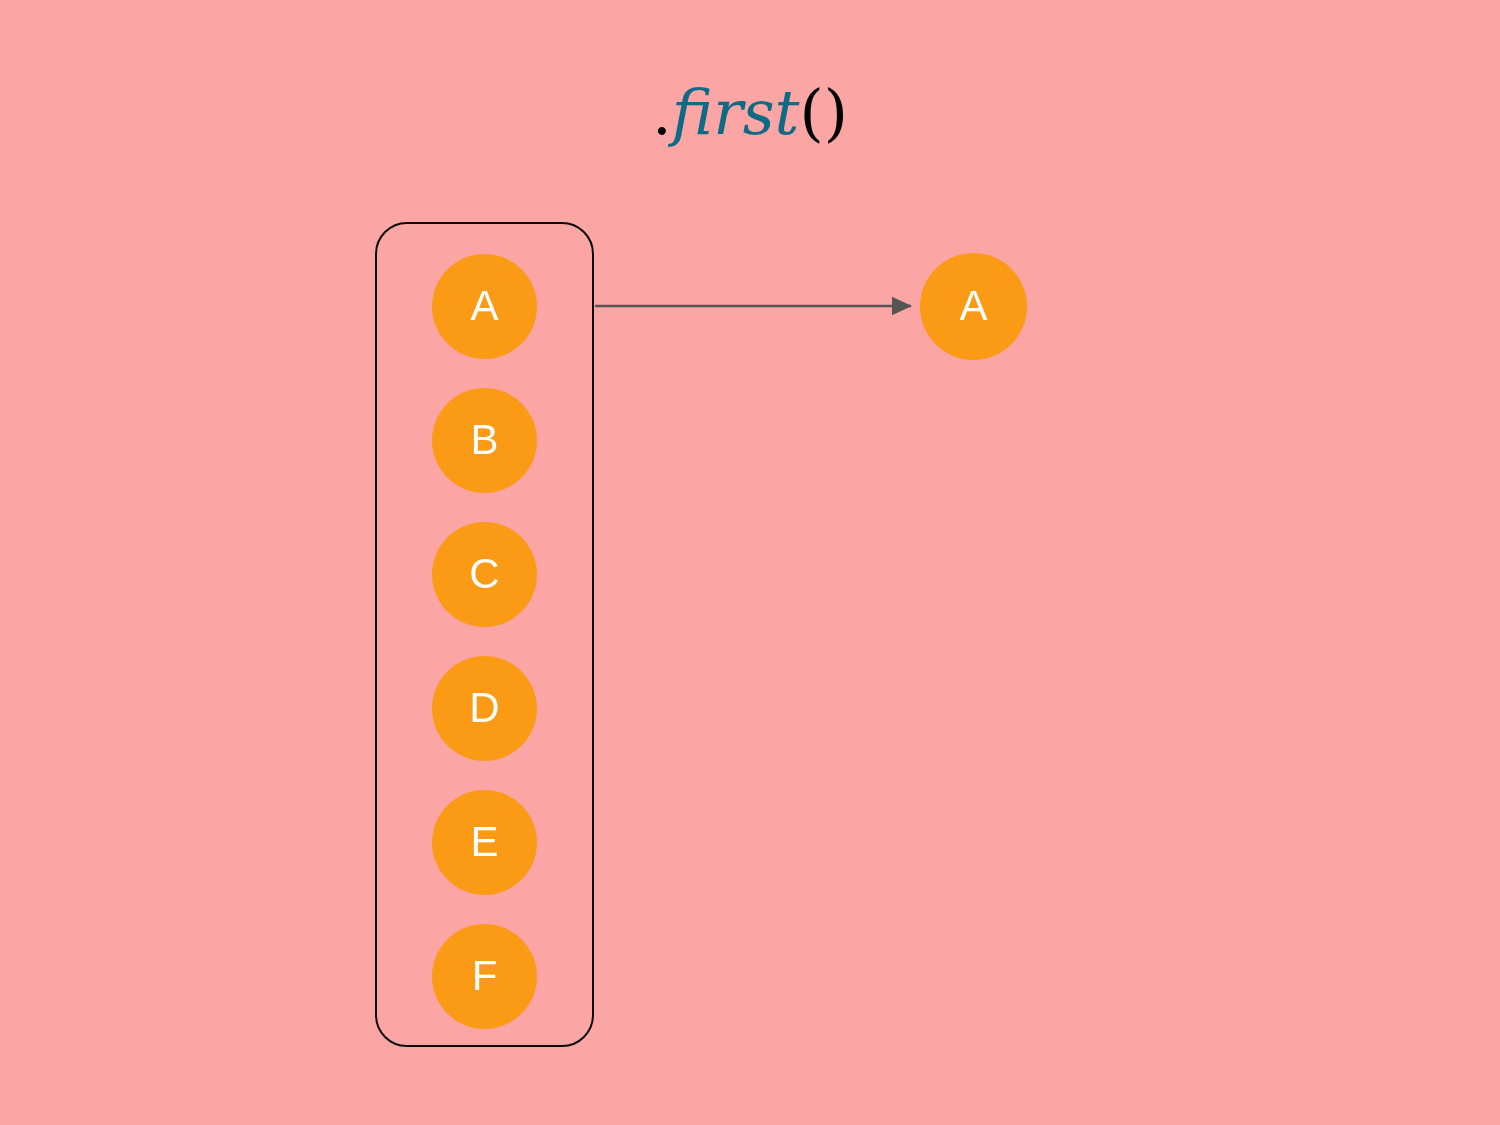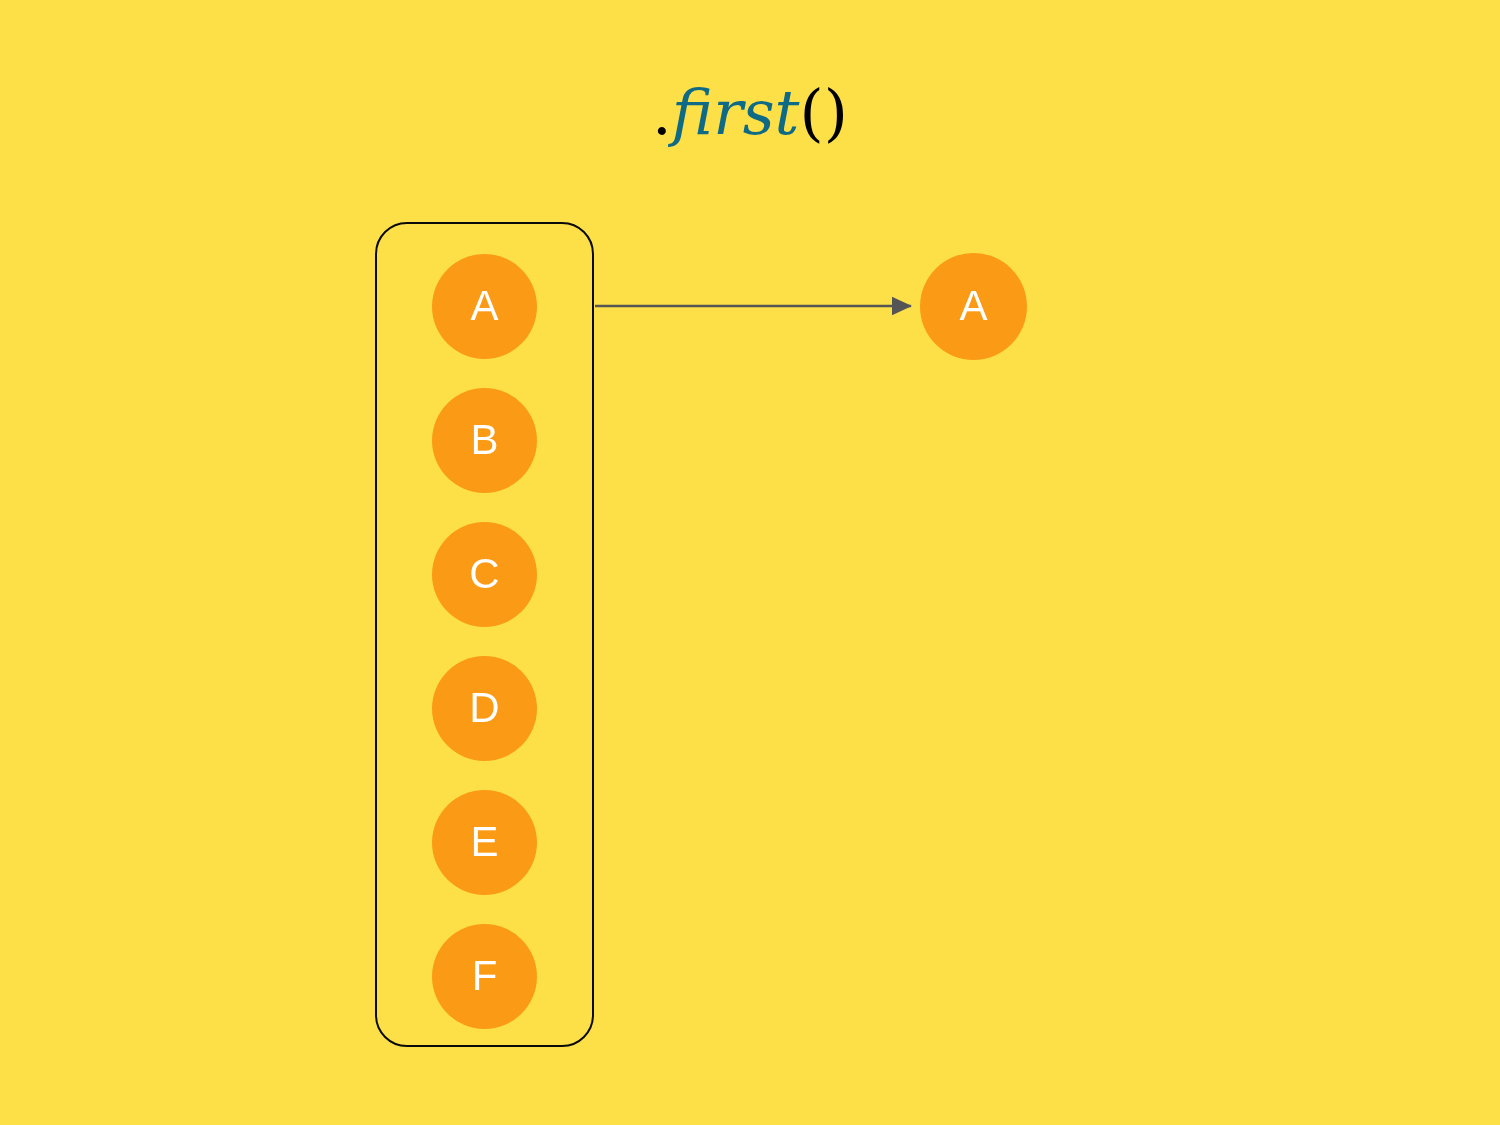--- a/index.html
+++ b/index.html
@@ -84,21 +84,21 @@
     left: 0;
     top: 0;
     width: 1500px;
     height: 1125px;
     pointer-events: none;
   }
 </style>
 </head>
 <body>
 
-<div id="canvas" style="background: #fde047;">
+<div id="canvas" style="background: #fca5a5;">
 
   <div id="title"><span class="punct" style="color: rgb(0, 0, 0);">.</span><span class="method" style="color: rgb(15, 106, 133);">first</span><span class="punct" style="color: rgb(0, 0, 0);">()</span></div>
 
   <div id="collection-box" style="border-color: rgb(10, 10, 10);"></div>
 
   <div class="node" style="left: 432px; top: 254px; background: rgb(251, 154, 20);">
     <span class="node-label" style="color: rgb(255, 255, 255);">A</span>
   </div>
   <div class="node" style="left: 432px; top: 388px; background: rgb(251, 154, 20);">
     <span class="node-label" style="color: rgb(255, 255, 255);">B</span>

